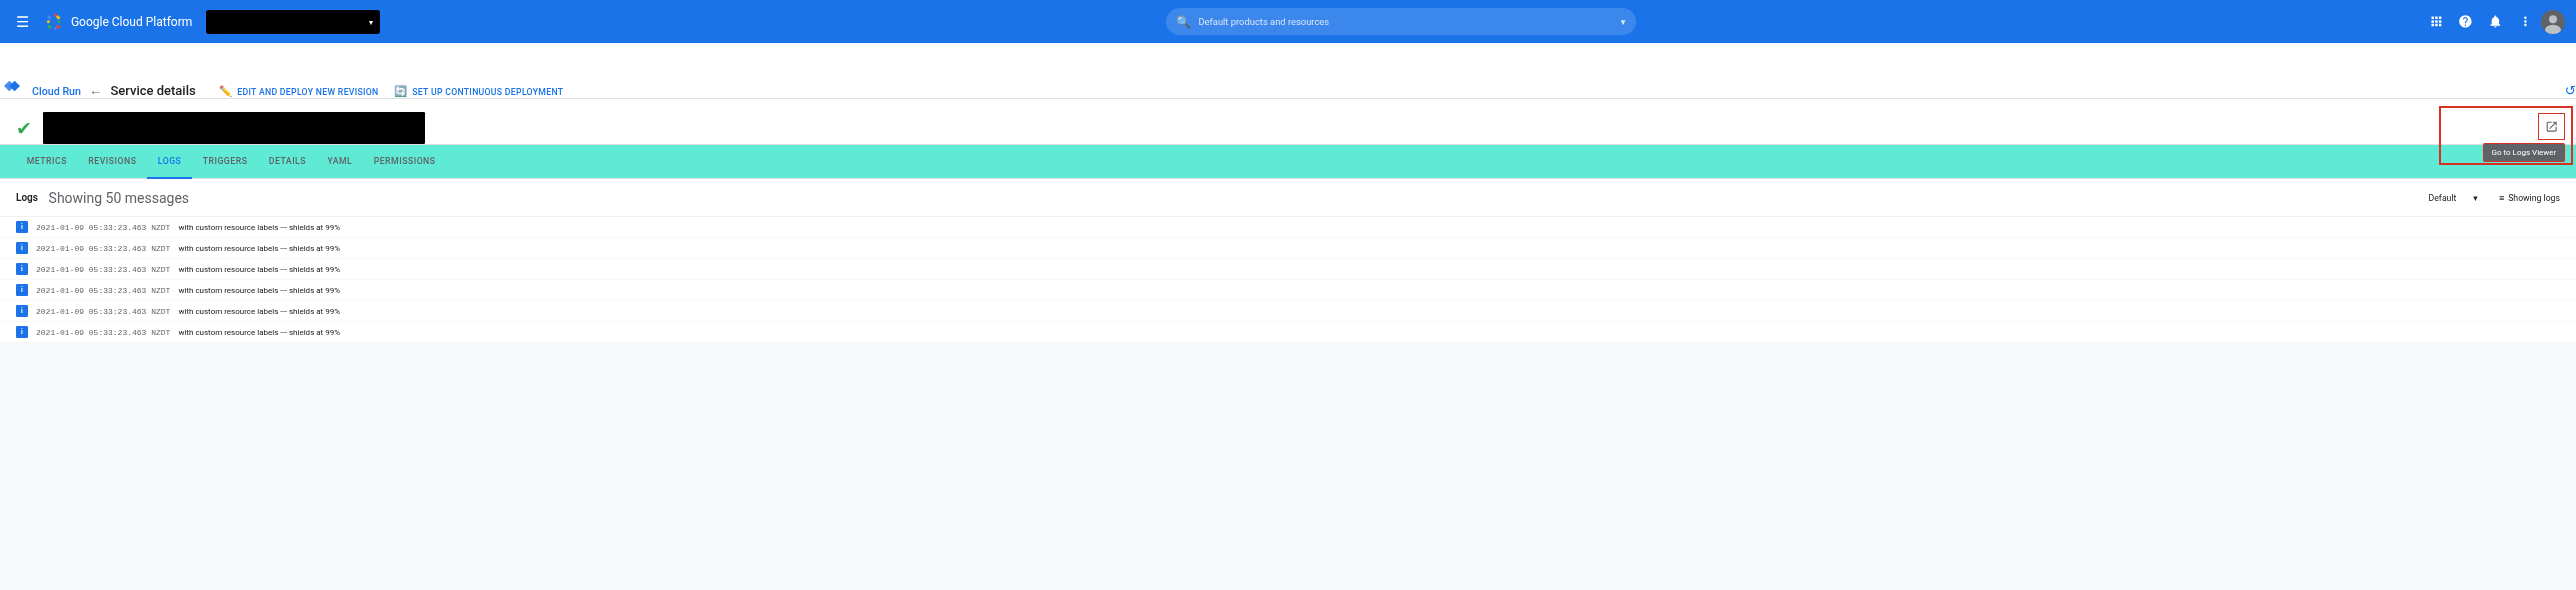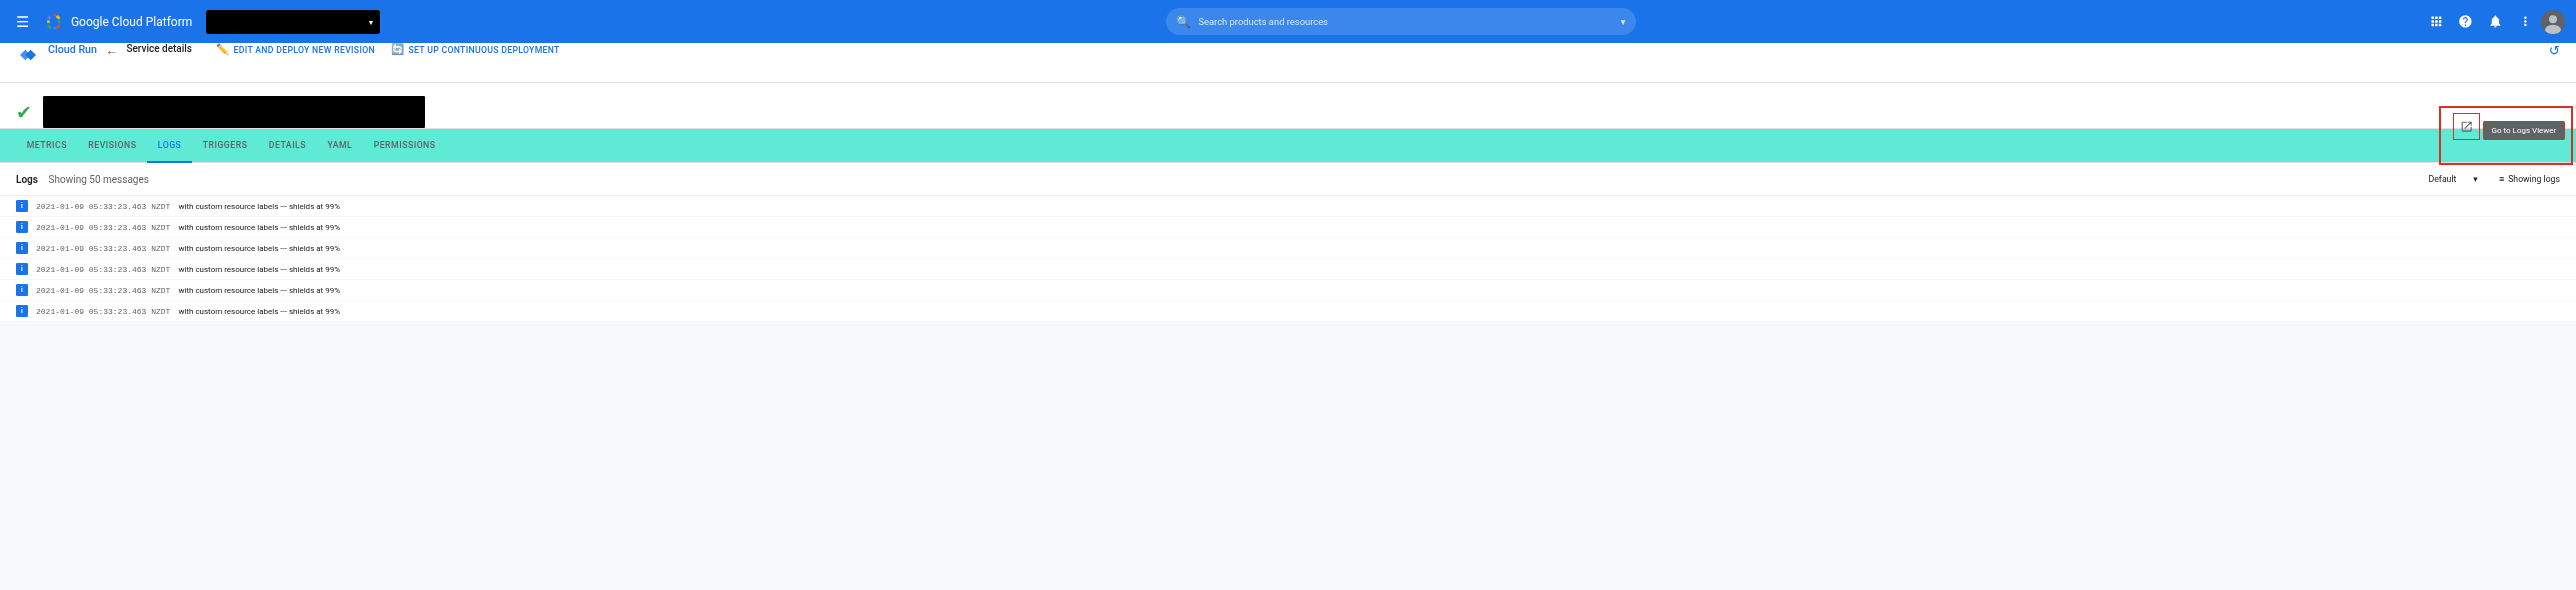--- a/index.html
+++ b/index.html
@@ -104,40 +104,40 @@
       height: 24px;
       border-radius: 50%;
       background: #5f6368;
       cursor: pointer;
       overflow: hidden;
     }
 
     
     .breadcrumb-bar {
       background: white;
-      height: 40px;
-      display: flex;
-      align-items: flex-start;
-      padding: 0 16px;
+      height: 56px;
+      display: flex;
+      align-items: flex-end;
+      padding: 0 0;
       gap: 8px;
       border-bottom: 0.7px solid #e0e0e0;
     }
     .breadcrumb-service {
       color: #1a73e8;
       font-size: 10.7px;
       font-weight: 500;
       cursor: pointer;
     }
     .breadcrumb-arrow {
       color: #5f6368;
       font-size: 13.4px;
     }
     .breadcrumb-current {
       color: #202124;
-      font-size: 10px;
+      font-size: 13px;
       font-weight: 500;
     }
     .breadcrumb-actions {
       display: flex;
       align-items: center;
       gap: 16px;
       margin-left: 16px;
     }
     .breadcrumb-action-btn {
       display: flex;
@@ -216,21 +216,21 @@
       padding: 10.7px 16px;
       gap: 10.7px;
       border-bottom: 0.7px solid #f0f0f0;
     }
     .logs-title {
       font-size: 10px;
       font-weight: 600;
       color: #202124;
     }
     .logs-count {
-      font-size: 10px;
+      font-size: 14px;
       color: #5f6368;
       font-weight: 400;
     }
     .logs-default-selector {
       display: flex;
       align-items: center;
       gap: 17px;
       font-size: 8.7px;
       color: #202124;
       cursor: pointer;
@@ -245,20 +245,21 @@
       cursor: pointer;
       margin-left: 10.7px;
     }
 
     
     .go-to-logs-btn {
       position: fixed;
       top: 113px;
       right: 10.7px;
       display: flex;
+      flex-direction: column;
       align-items: flex-end;
       gap: 2.7px;
       z-index: 100;
     }
     .go-to-logs-icon {
       width: 27px;
       height: 27px;
       display: flex;
       align-items: center;
       justify-content: center;
@@ -350,21 +351,21 @@
     <span class="nav-title">Google Cloud Platform</span>
   </div>
 
   <div class="nav-project-wrapper">
     <div style="background:#000;width:174px;height:24px;border-radius:2.7px;"></div>
   </div>
 
   <div class="nav-search-area">
     <div class="nav-search-bar">
       <span class="nav-search-icon">🔍</span>
-      <span class="nav-search-text">Search products and resources</span>
+      <span class="nav-search-text">Default products and resources</span>
       <span class="nav-search-chevron">▾</span>
     </div>
   </div>
 
   <div class="nav-right-icons">
     <div class="nav-icon-btn">
       <svg width="14.8" height="14.8" viewBox="0 0 24 24" fill="white">
           <path d="M4 4h4v4H4zm6 0h4v4h-4zm6 0h4v4h-4zM4 10h4v4H4zm6 0h4v4h-4zm6 0h4v4h-4zM4 16h4v4H4zm6 0h4v4h-4zm6 0h4v4h-4z"></path>
         </svg>
     </div>

